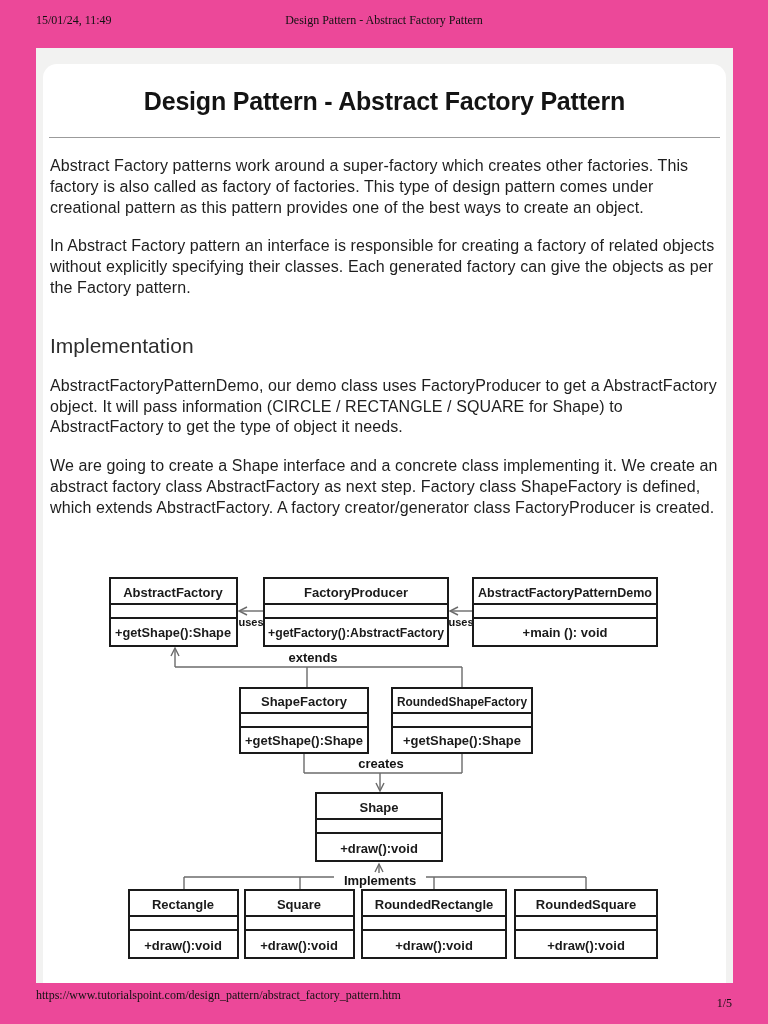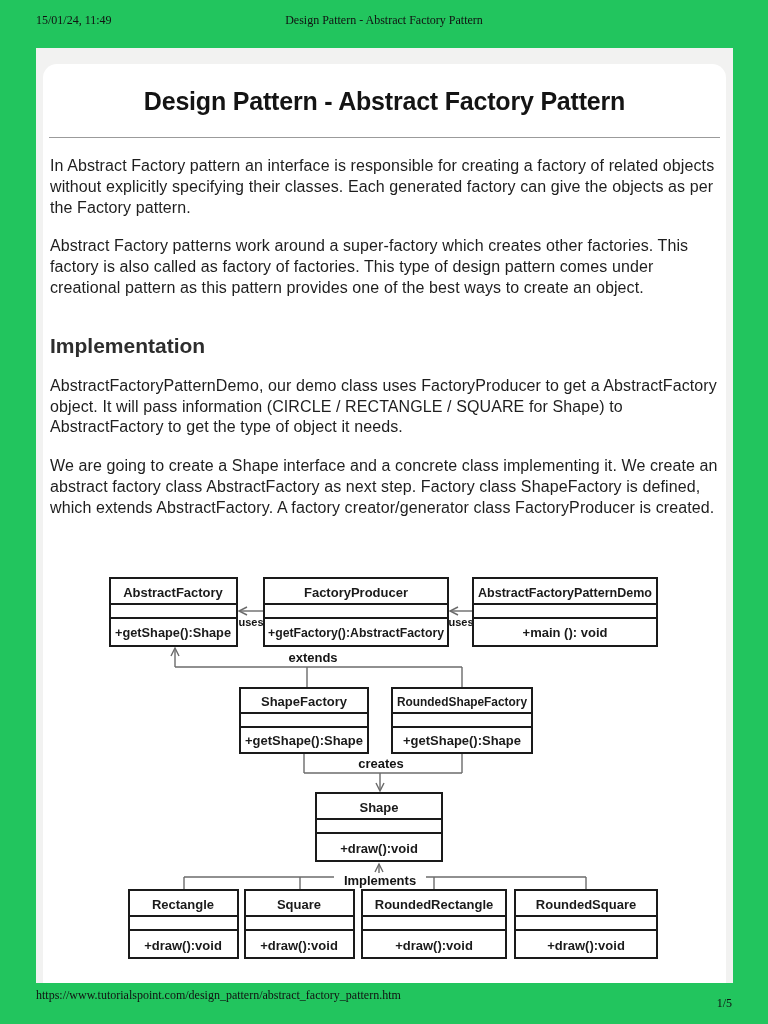--- a/index.html
+++ b/index.html
@@ -1,19 +1,19 @@
 <!DOCTYPE html>
 <html><head>
 <meta charset="utf-8">
 <style>
   * { margin:0; padding:0; box-sizing:border-box; }
   html,body { background:#ffffff; }
   #page {
     position:relative; width:768px; height:1024px;
-    background:#22c55e; overflow:hidden;
+    background:#ec4899; overflow:hidden;
     font-family:"Liberation Sans", sans-serif;
   }
   
   .print-meta {
     position:absolute; font-family:"Liberation Serif", serif;
     font-size:12px; color:#111; white-space:nowrap;
   }
   #hdr-date { left:36px; top:13px; }
   #hdr-title { left:0; top:13px; width:768px; text-align:center; }
   #ftr-url { left:36px; top:988px; }
@@ -32,21 +32,21 @@
     font-size:25px; font-weight:bold; color:#141414; letter-spacing:-0.2px;
   }
   .title-divider {
     border:none; border-top:1px solid #9b9b9b; margin:21px 6px 0;
   }
   .para {
     margin:18px 7px 0; font-size:16px; line-height:1.30;
     color:#1e1e1e; letter-spacing:0.1px;
   }
   .section-heading {
-    margin:35px 7px 16px; font-size:21px; font-weight:700; color:#2d2d2d;
+    margin:35px 7px 16px; font-size:21px; font-weight:400; color:#2d2d2d;
   }
   
   #uml-diagram { position:absolute; left:100px; top:570px; }
   .ub { fill:#ffffff; stroke:#1a1a1a; stroke-width:2; }
   .ul { stroke:#1a1a1a; stroke-width:2; }
   .ut, .um {
     font-family:"Liberation Sans", sans-serif; font-size:13px; font-weight:600;
     fill:#1a1a1a; text-anchor:middle;
   }
   .uc { stroke:#6b6b6b; stroke-width:1.4; fill:none; }
@@ -62,22 +62,22 @@
 
 <div id="page">
 
   <span id="hdr-date" class="print-meta">15/01/24, 11:49</span>
   <span id="hdr-title" class="print-meta">Design Pattern - Abstract Factory Pattern</span>
 
   <div id="content-bg">
     <div id="content-card">
       <h1 class="article-title">Design Pattern - Abstract Factory Pattern</h1>
       <hr class="title-divider">
+      <p class="para">Abstract Factory patterns work around a super-factory which creates other factories. This factory is also called as factory of factories. This type of design pattern comes under creational pattern as this pattern provides one of the best ways to create an object.</p>
       <p class="para">In Abstract Factory pattern an interface is responsible for creating a factory of related objects without explicitly specifying their classes. Each generated factory can give the objects as per the Factory pattern.</p>
-      <p class="para">Abstract Factory patterns work around a super-factory which creates other factories. This factory is also called as factory of factories. This type of design pattern comes under creational pattern as this pattern provides one of the best ways to create an object.</p>
       <h2 class="section-heading">Implementation</h2>
       <p class="para">AbstractFactoryPatternDemo, our demo class uses FactoryProducer to get a AbstractFactory object. It will pass information (CIRCLE / RECTANGLE / SQUARE for Shape) to AbstractFactory to get the type of object it needs.</p>
       <p class="para">We are going to create a Shape interface and a concrete class implementing it. We create an abstract factory class AbstractFactory as next step. Factory class ShapeFactory is defined, which extends AbstractFactory. A factory creator/generator class FactoryProducer is created.</p>
     </div>
   </div>
 
   <svg id="uml-diagram" width="570" height="395" viewBox="0 0 570 395">
 
     <g>
 

